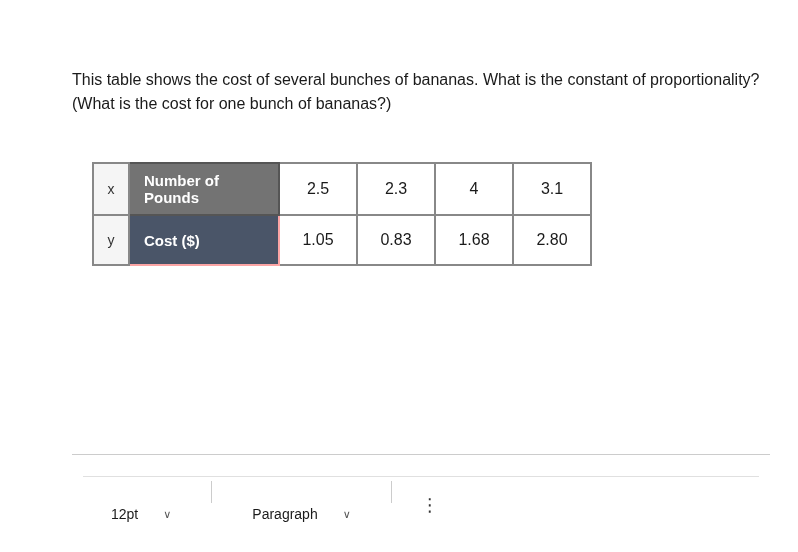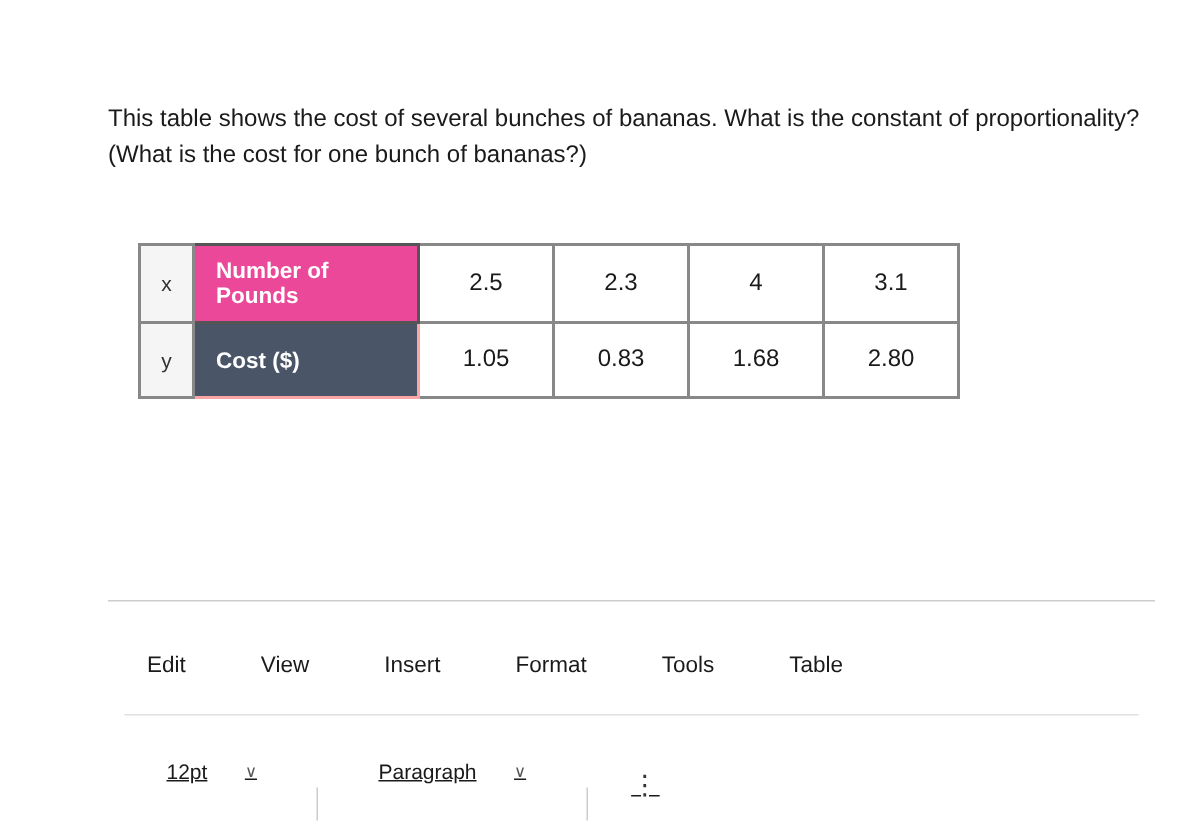--- a/index.html
+++ b/index.html
@@ -49,32 +49,32 @@
       border: 2px solid #888;
       text-align: center;
       vertical-align: middle;
       font-size: 14px;
       color: #333;
       background: #f5f5f5;
       padding: 4px;
     }
 
     .header-cell {
-      background: #ec4899;
+      background: #737373;
       color: #ffffff;
       font-weight: bold;
       font-size: 15px;
       padding: 8px 14px;
       width: 150px;
       vertical-align: middle;
       border: 2px solid #555;
     }
 
     .data-cell {
-      width: 90px;
+      width: 78px;
       height: 50px;
       text-align: center;
       vertical-align: middle;
       font-size: 16px;
       color: #1a1a1a;
       border: 2px solid #888;
       padding: 4px;
       background: #ffffff;
     }
 
@@ -103,26 +103,25 @@
       color: #1a1a1a;
     }
 
     .menu-item {
       cursor: pointer;
       padding: 2px 4px;
     }
 
     .format-bar {
       display: flex;
-      align-items: flex-end;
+      align-items: flex-start;
       gap: 8px;
       font-size: 14px;
       padding-top: 4px;
       border-top: 1px solid #e0e0e0;
-      text-decoration: underline;
     }
 
     .dropdown-item {
       display: flex;
       align-items: center;
       gap: 3px;
       cursor: pointer;
       padding: 3px 6px;
     }
 
@@ -173,28 +172,20 @@
         <td class="data-cell">0.83</td>
         <td class="data-cell">1.68</td>
         <td class="data-cell">2.80</td>
       </tr>
     </tbody>
       </table>
   </div>
 
   <div class="toolbar-area">
 
-    <div class="menu-bar">
-      <span class="menu-item">Edit</span>
-      <span class="menu-item">View</span>
-      <span class="menu-item">Insert</span>
-      <span class="menu-item">Format</span>
-      <span class="menu-item">Tools</span>
-      <span class="menu-item">Table</span>
-    </div>
 
     <div class="format-bar">
       <div class="dropdown-item">
         <span>12pt</span>
         <span class="dropdown-arrow">∨</span>
       </div>
 
       <div class="separator"></div>
 
       <div class="dropdown-item">

